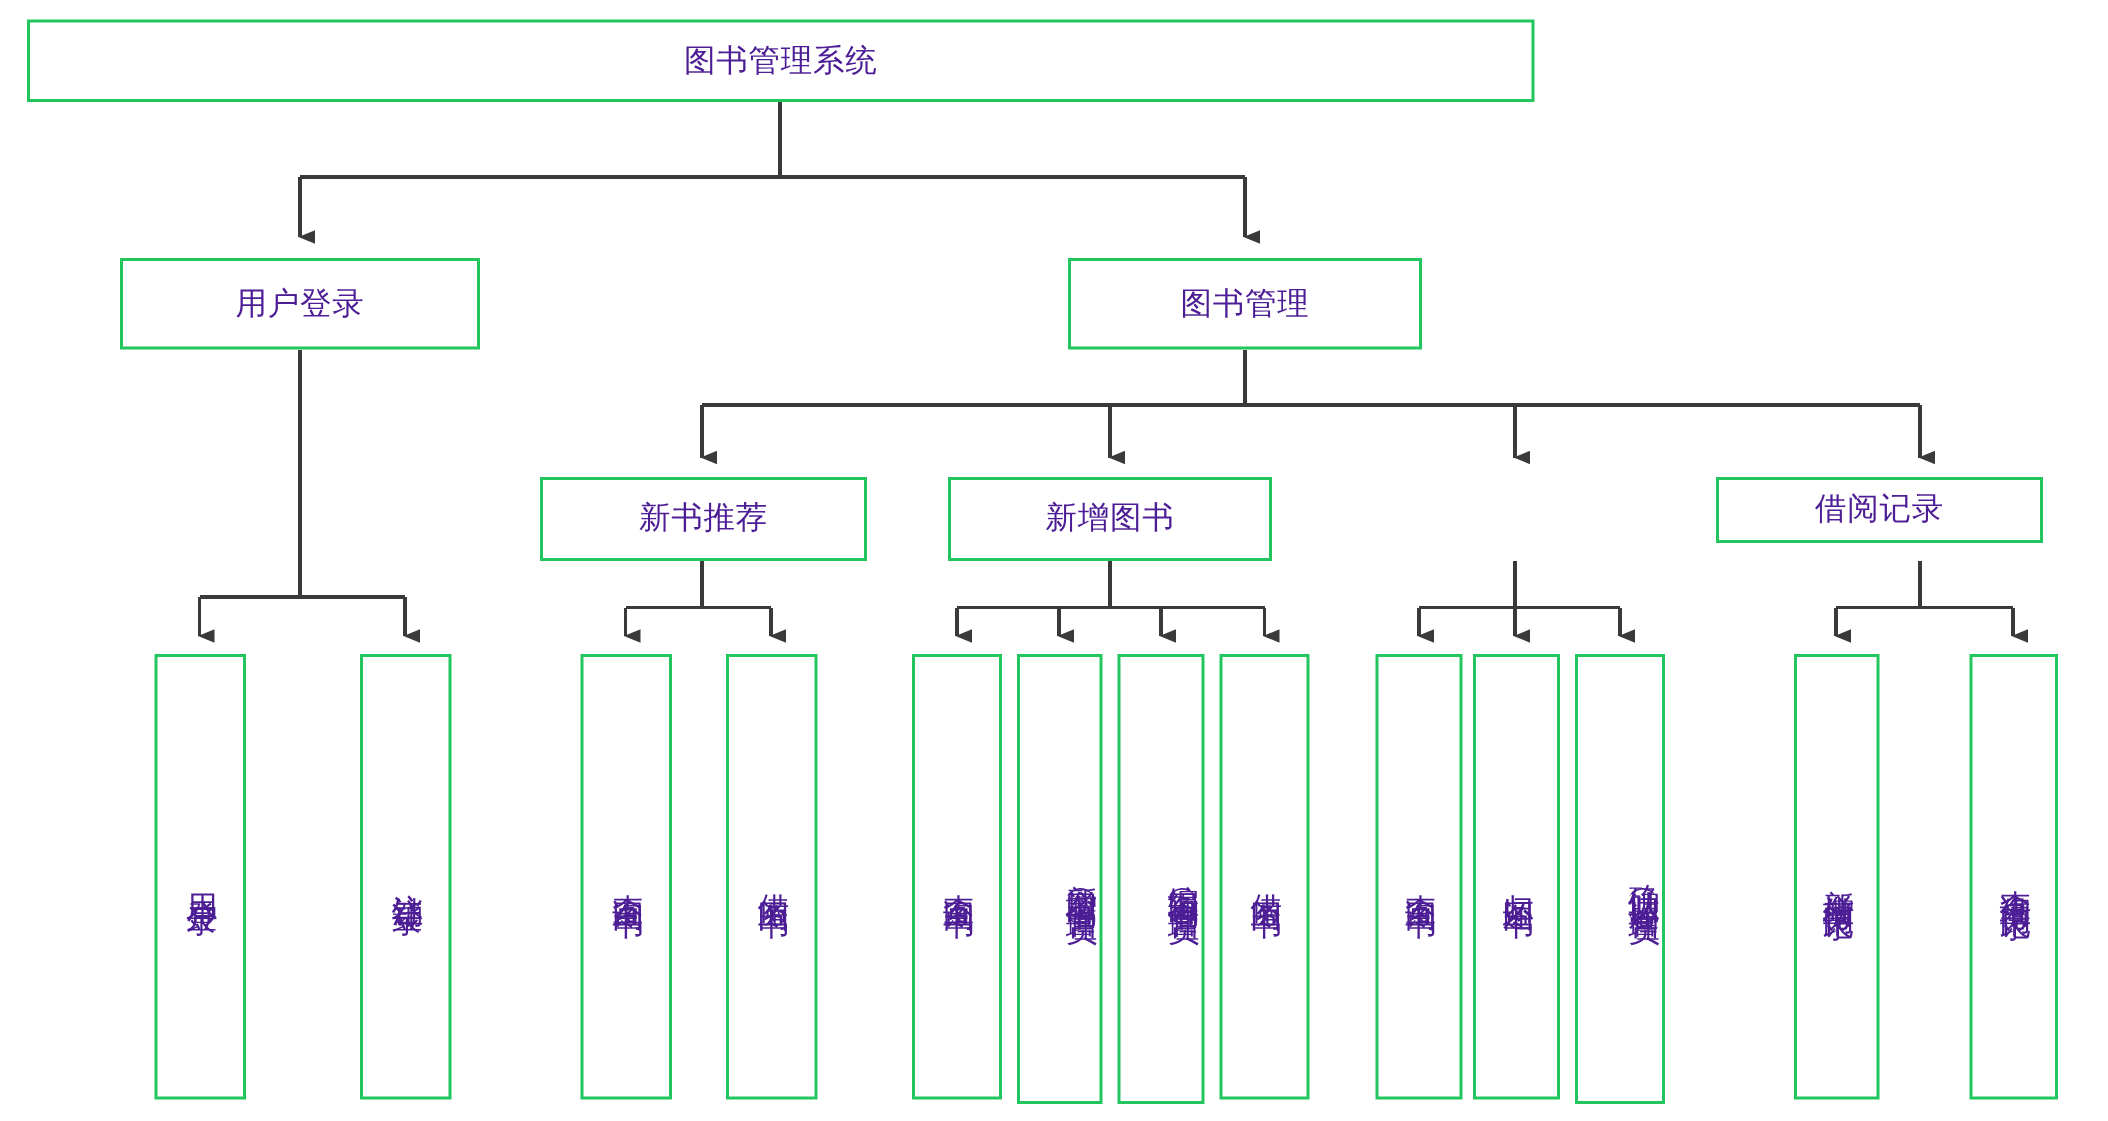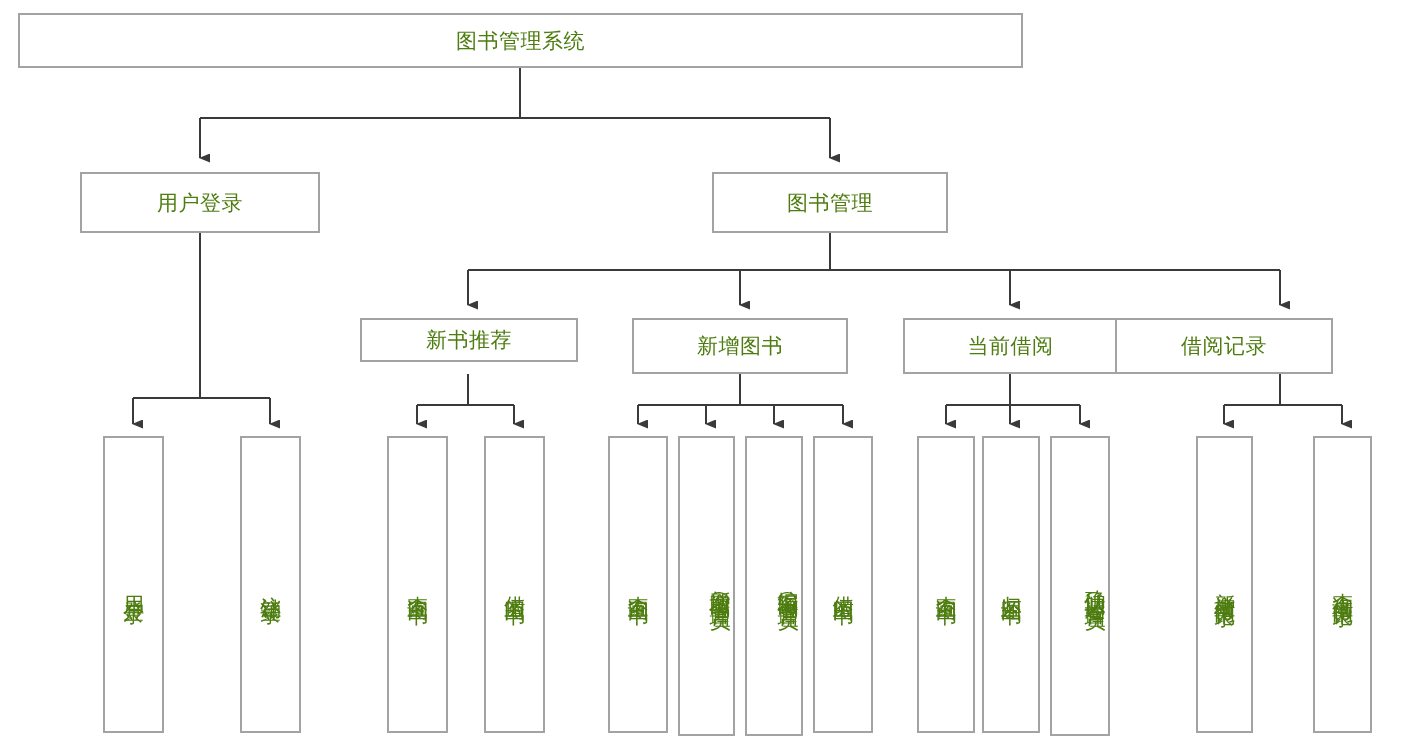--- a/index.html
+++ b/index.html
@@ -22,25 +22,25 @@
     position: absolute;
     left: 0;
     top: 0;
     width: 1405px;
     height: 747px;
   }
   .node {
     position: absolute;
     box-sizing: border-box;
     background: #ffffff;
-    border: 2px solid #a3a3a3;
+    border: 2px solid #22c55e;
     display: flex;
     align-items: center;
     justify-content: center;
-    color: #4d7c0f;
+    color: #4c1d95;
   }
   .node.horiz {
     font-size: 21px;
     letter-spacing: 0.5px;
     line-height: 1.2;
   }
   .node.vert {
     writing-mode: vertical-rl;
     text-orientation: upright;
     font-size: 21px;
@@ -129,33 +129,30 @@
   </div>
 
   <div class="node horiz" style="left:80px; top:172px; width:240px; height:61px;">
     <span class="node-label">用户登录</span>
   </div>
 
   <div class="node horiz" style="left:712px; top:172px; width:236px; height:61px;">
     <span class="node-label">图书管理</span>
   </div>
 
-  <div class="node horiz" style="left:360px; top:318px; width:218px; height:44px;">
+  <div class="node horiz" style="left:360px; top:318px; width:218px; height:56px;">
     <span class="node-label">新书推荐</span>
   </div>
 
   <div class="node horiz" style="left:632px; top:318px; width:216px; height:56px;">
     <span class="node-label">新增图书</span>
   </div>
 
-  <div class="node horiz" style="left:903px; top:318px; width:215px; height:56px;">
-    <span class="node-label">当前借阅</span>
-  </div>
-
-  <div class="node horiz" style="left:1115px; top:318px; width:218px; height:56px;">
+
+  <div class="node horiz" style="left:1144px; top:318px; width:218px; height:44px;">
     <span class="node-label">借阅记录</span>
   </div>
 
   <div class="node vert center-text" style="left:103px; top:436px; width:61px; height:297px;">
     <span class="node-label">用户登录</span>
   </div>
 
   <div class="node vert center-text" style="left:240px; top:436px; width:61px; height:297px;">
     <span class="node-label">注销登录</span>
   </div>

